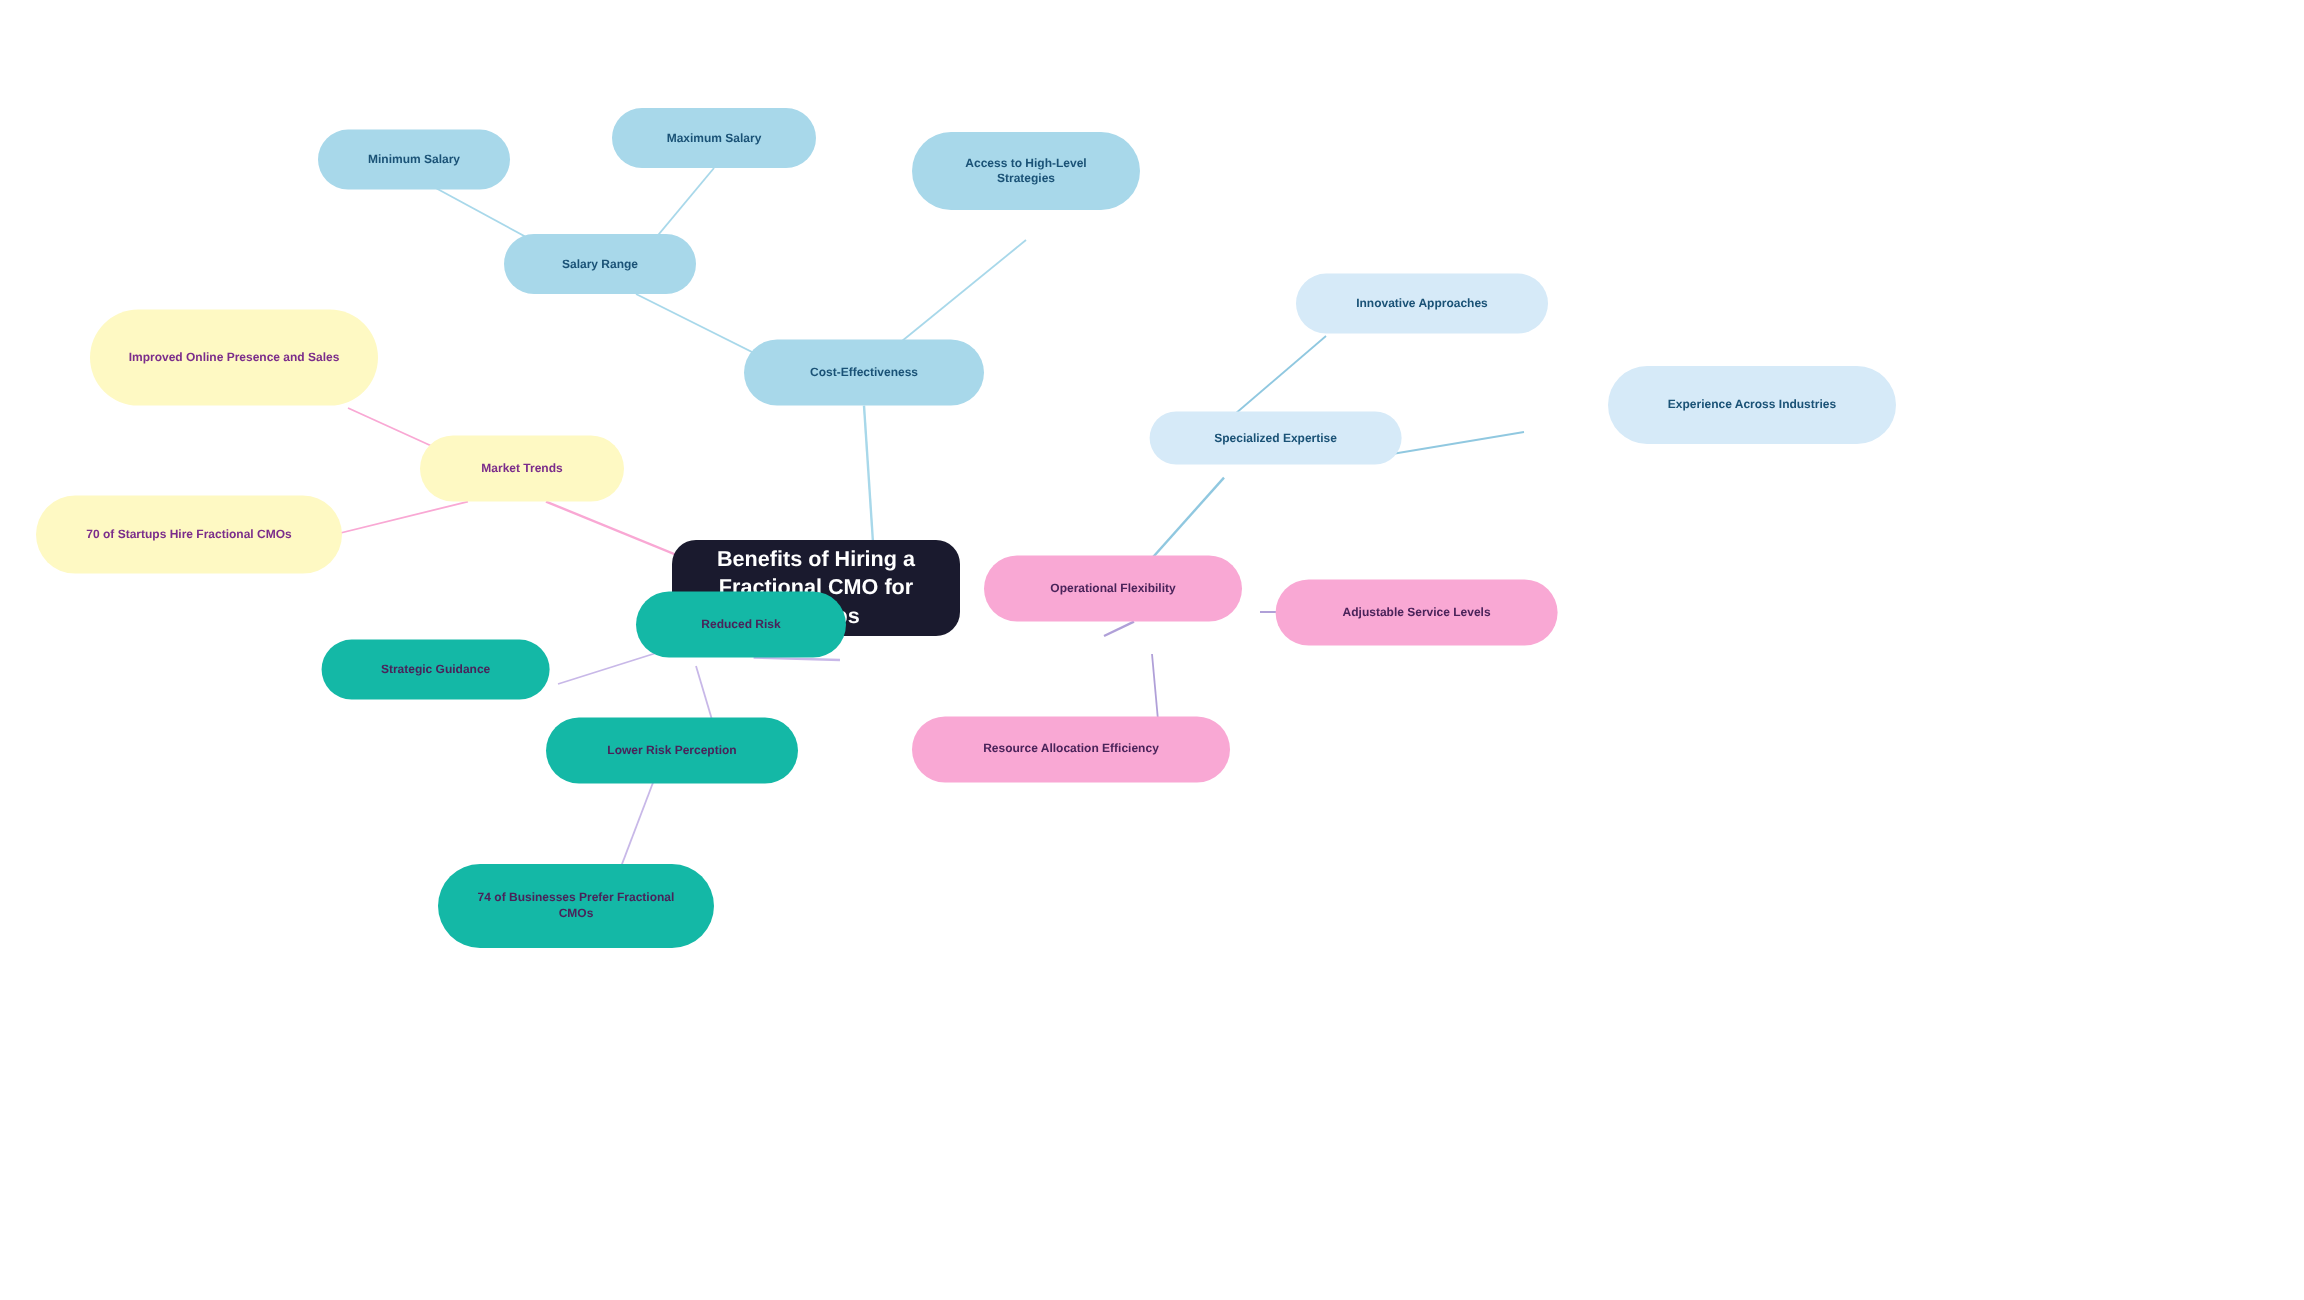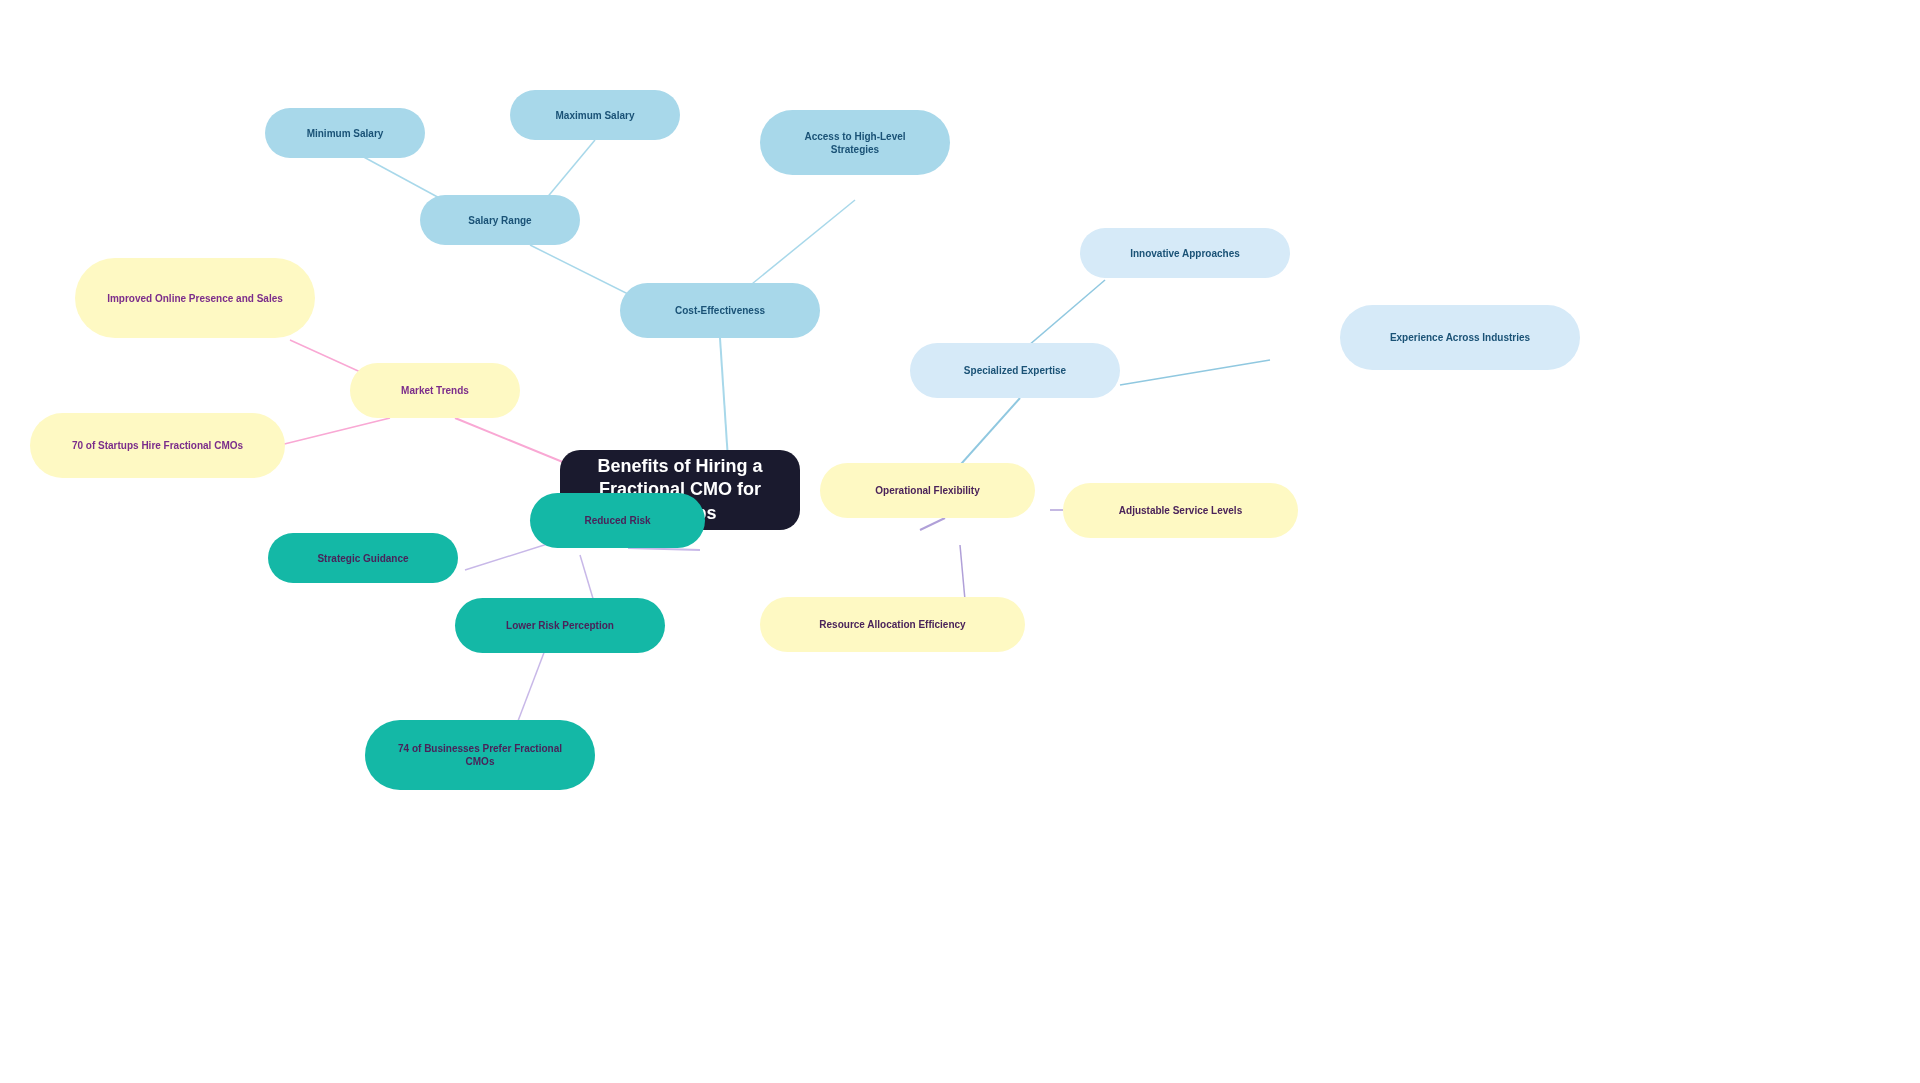--- a/index.html
+++ b/index.html
@@ -56,21 +56,21 @@
       background: #14b8a6;
       color: #4a235a;
       border: none;
     }
     .node-light-blue {
       background: #d6eaf8;
       color: #1a5276;
       border: none;
     }
     .node-light-purple {
-      background: #fef9c3;
+      background: #f9a8d4;
       color: #4a235a;
       border: none;
     }
   </style>
 </head>
 <body>
 
 <svg id="connections">
 
   <line x1="730" y1="490" x2="720" y2="338" stroke="#a8d8ea" stroke-width="2"></line>
@@ -115,21 +115,21 @@
 <div class="node node-blue" style="left: 620px; top: 283px; width: 200px; height: 55px;">Cost-Effectiveness</div>
 
 <div class="node node-blue" style="left: 420px; top: 195px; width: 160px; height: 50px;">Salary Range</div>
 
 <div class="node node-blue" style="left: 265px; top: 108px; width: 160px; height: 50px;">Minimum Salary</div>
 
 <div class="node node-blue" style="left: 510px; top: 90px; width: 170px; height: 50px;">Maximum Salary</div>
 
 <div class="node node-blue" style="left: 760px; top: 110px; width: 190px; height: 65px;">Access to High-Level Strategies</div>
 
-<div class="node node-light-blue" style="left: 910px; top: 343px; width: 210px; height: 55px;">Specialized Expertise</div>
+<div class="node node-light-blue" style="left: 958px; top: 343px; width: 210px; height: 44px;">Specialized Expertise</div>
 
 <div class="node node-light-blue" style="left: 1080px; top: 228px; width: 210px; height: 50px;">Innovative Approaches</div>
 
 <div class="node node-light-blue" style="left: 1340px; top: 305px; width: 240px; height: 65px;">Experience Across Industries</div>
 
 <div class="node node-pink" style="left: 350px; top: 363px; width: 170px; height: 55px;">Market Trends</div>
 
 <div class="node node-pink" style="left: 75px; top: 258px; width: 240px; height: 80px;">Improved Online Presence and Sales</div>
 
 <div class="node node-pink" style="left: 30px; top: 413px; width: 255px; height: 65px;">70 of Startups Hire Fractional CMOs</div>

